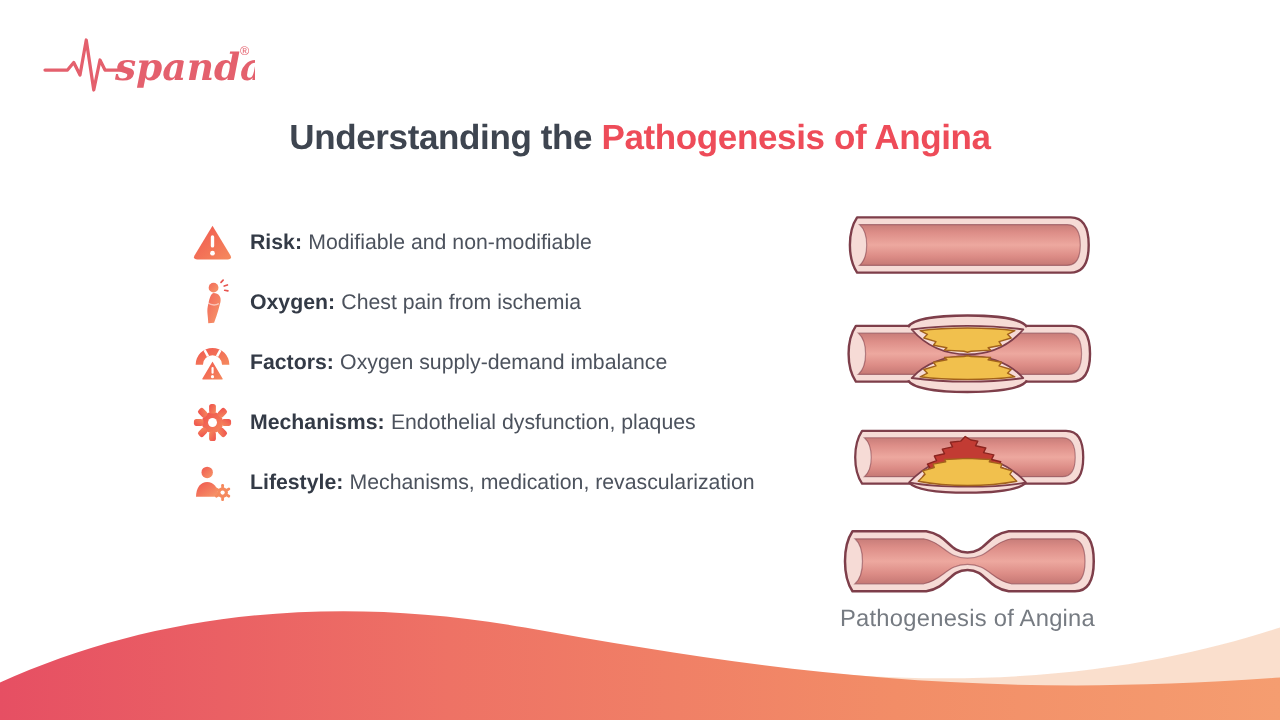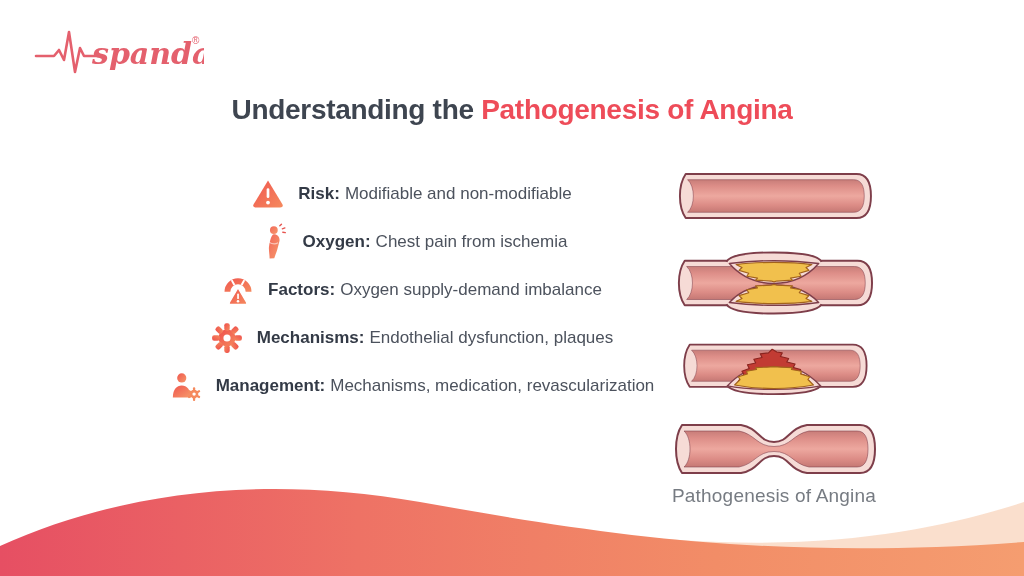--- a/index.html
+++ b/index.html
@@ -15,21 +15,21 @@
 
   
   .title{
     position:absolute;top:94px;left:0;width:100%;text-align:center;
     font-size:28px;font-weight:600;color:#3e4550;letter-spacing:-.3px;
   }
   .title .hl{color:#ee4c59;}
 
   
   .list{position:absolute;left:150px;top:174px;width:520px;}
-  .row{display:flex;align-items:center;height:40px;margin-bottom:8px;justify-content:center;}
+  .row{display:flex;align-items:center;height:40px;margin-bottom:8px;}
   .row .ic{width:40px;height:40px;flex:0 0 40px;display:flex;align-items:center;justify-content:center;}
   .row .txt{margin-left:10px;font-size:17px;color:#4c525d;white-space:nowrap;}
   .row .txt b{color:#333a46;font-weight:700;margin-right:5px;}
 
   
   .figure{position:absolute;left:670px;top:172px;width:208px;text-align:center;}
   .vessel{display:block;width:206px;margin:0 auto;}
   .v1{margin-bottom:30px;}
   .v2{margin-bottom:25px;}
   .v3{margin-bottom:26px;}
@@ -169,21 +169,21 @@
             <rect x="28.2" y="21.5" width="2.6" height="4" rx="1" transform="rotate(60 29.5 29.5)"></rect>
             <rect x="28.2" y="21.5" width="2.6" height="4" rx="1" transform="rotate(120 29.5 29.5)"></rect>
             <rect x="28.2" y="21.5" width="2.6" height="4" rx="1" transform="rotate(180 29.5 29.5)"></rect>
             <rect x="28.2" y="21.5" width="2.6" height="4" rx="1" transform="rotate(240 29.5 29.5)"></rect>
             <rect x="28.2" y="21.5" width="2.6" height="4" rx="1" transform="rotate(300 29.5 29.5)"></rect>
           </g>
           <circle cx="29.5" cy="29.5" r="2" fill="#fff"></circle>
         </svg>
       </span>
       <span class="txt">
-        <b>Management:</b><span>Mechanisms, medication, revascularization</span>
+        <b>Lifestyle:</b><span>Mechanisms, medication, revascularization</span>
       </span>
     </div>
   </div>
 
   <div class="figure">
 
     <svg class="vessel v1" height="48" viewBox="0 0 206 50">
       <defs>
         <linearGradient id="bodyA" x1="0" y1="0" x2="0" y2="1">
           <stop offset="0" stop-color="#c87d79"></stop>

